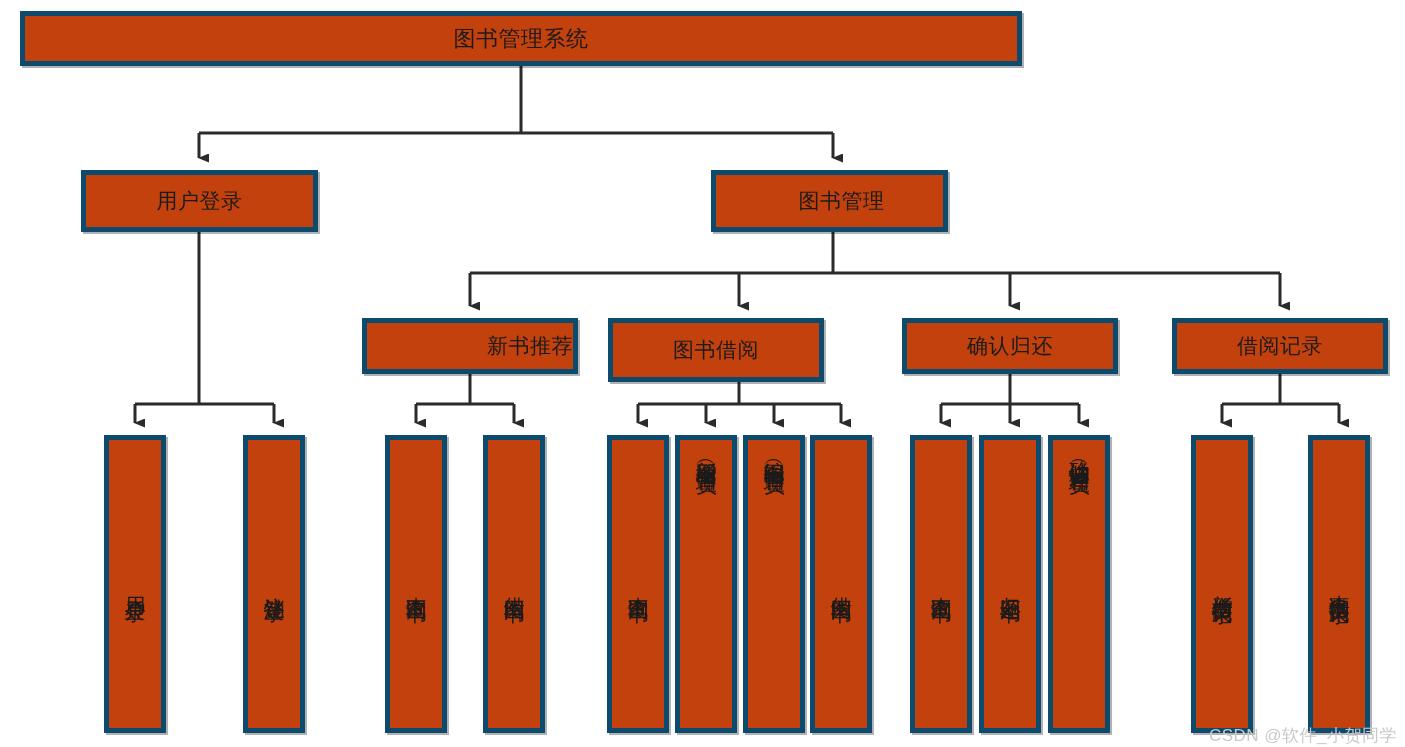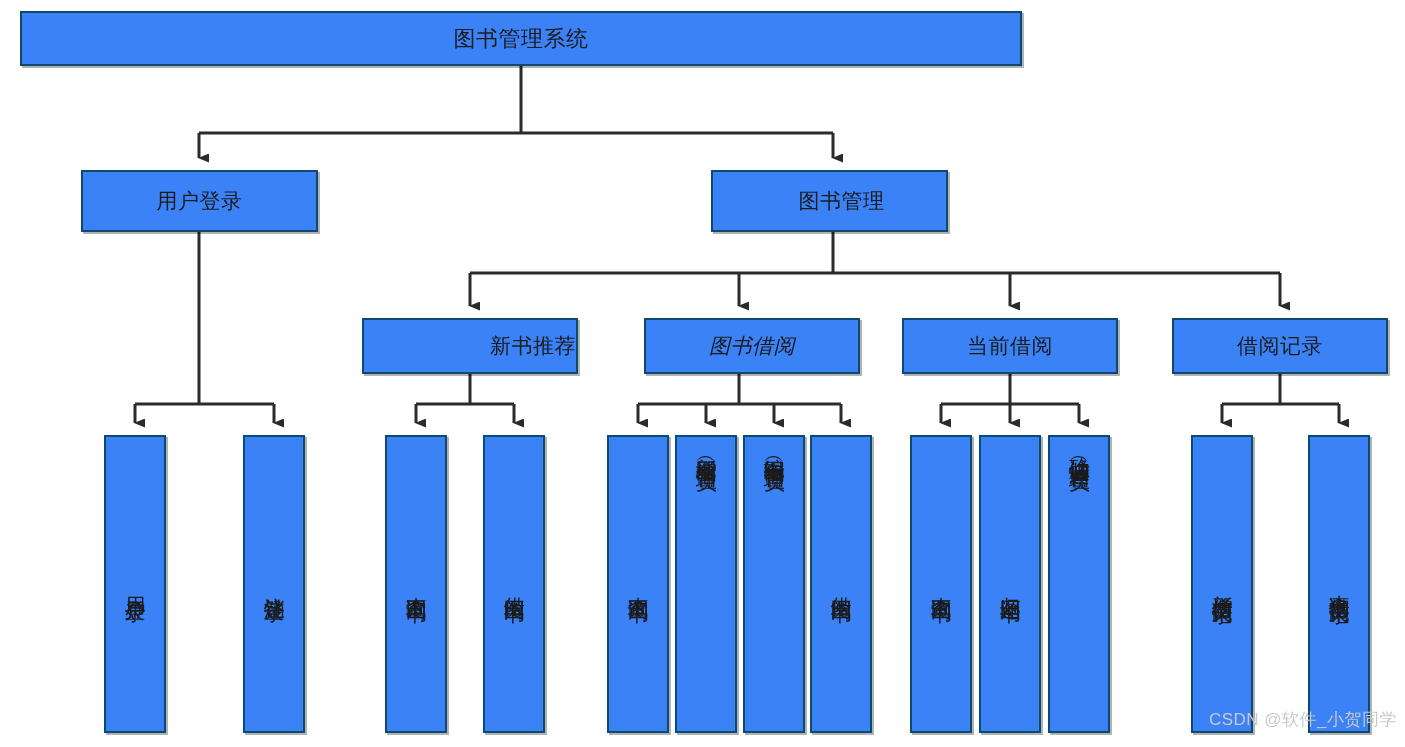--- a/index.html
+++ b/index.html
@@ -11,22 +11,22 @@
     overflow:hidden;
     position:relative;
   }
   #diagram{position:absolute;left:0;top:0;width:1405px;height:747px;}
   .layer-svg{position:absolute;left:0;top:0;width:1405px;height:747px;}
 
   
   .node{
     position:absolute;
     box-sizing:border-box;
-    background:#3b82f6;
-    border:2px solid #0c4a6e;
+    background:#c2410c;
+    border:5px solid #0c4a6e;
     box-shadow:2px 2px 0 rgba(0,0,0,0.30);
     display:flex;
     align-items:center;
     justify-content:center;
     color:#1b1b1b;
   }
   .node .label{
     display:block;
     line-height:1.18;
     letter-spacing:0.5px;
@@ -51,21 +51,21 @@
     white-space:normal;
     text-align:center;
     max-height:288px;
   }
   
   .node.v.mid{align-items:center;padding-top:0;}
 
   .watermark{
     position:absolute;
     right:8px;
-    bottom:16px;
+    bottom:0;
     font-size:17px;
     color:#c9c9c9;
     letter-spacing:0.5px;
     white-space:nowrap;
     user-select:none;
   }
 </style>
 </head>
 <body>
 
@@ -130,26 +130,26 @@
   </div>
 
   <div class="node h" style="left:711px;top:170px;width:237px;height:62px;padding-left:24px;">
     <span class="label">图书管理</span>
   </div>
 
   <div class="node h" style="left:362px;top:318px;width:216px;height:56px;justify-content:flex-end;">
     <span class="label">新书推荐</span>
   </div>
 
-  <div class="node h" style="left:644px;top:318px;width:216px;height:56px;font-style:italic;">
+  <div class="node h" style="left:608px;top:318px;width:216px;height:64px;">
     <span class="label">图书借阅</span>
   </div>
 
   <div class="node h" style="left:902px;top:318px;width:216px;height:56px;">
-    <span class="label">当前借阅</span>
+    <span class="label">确认归还</span>
   </div>
 
   <div class="node h" style="left:1172px;top:318px;width:216px;height:56px;text-align:right;">
     <span class="label">借阅记录</span>
   </div>
 
   <div class="node v mid" style="left:104px;top:435px;width:62px;height:298px;">
     <span class="label">用户登录</span>
   </div>
 

